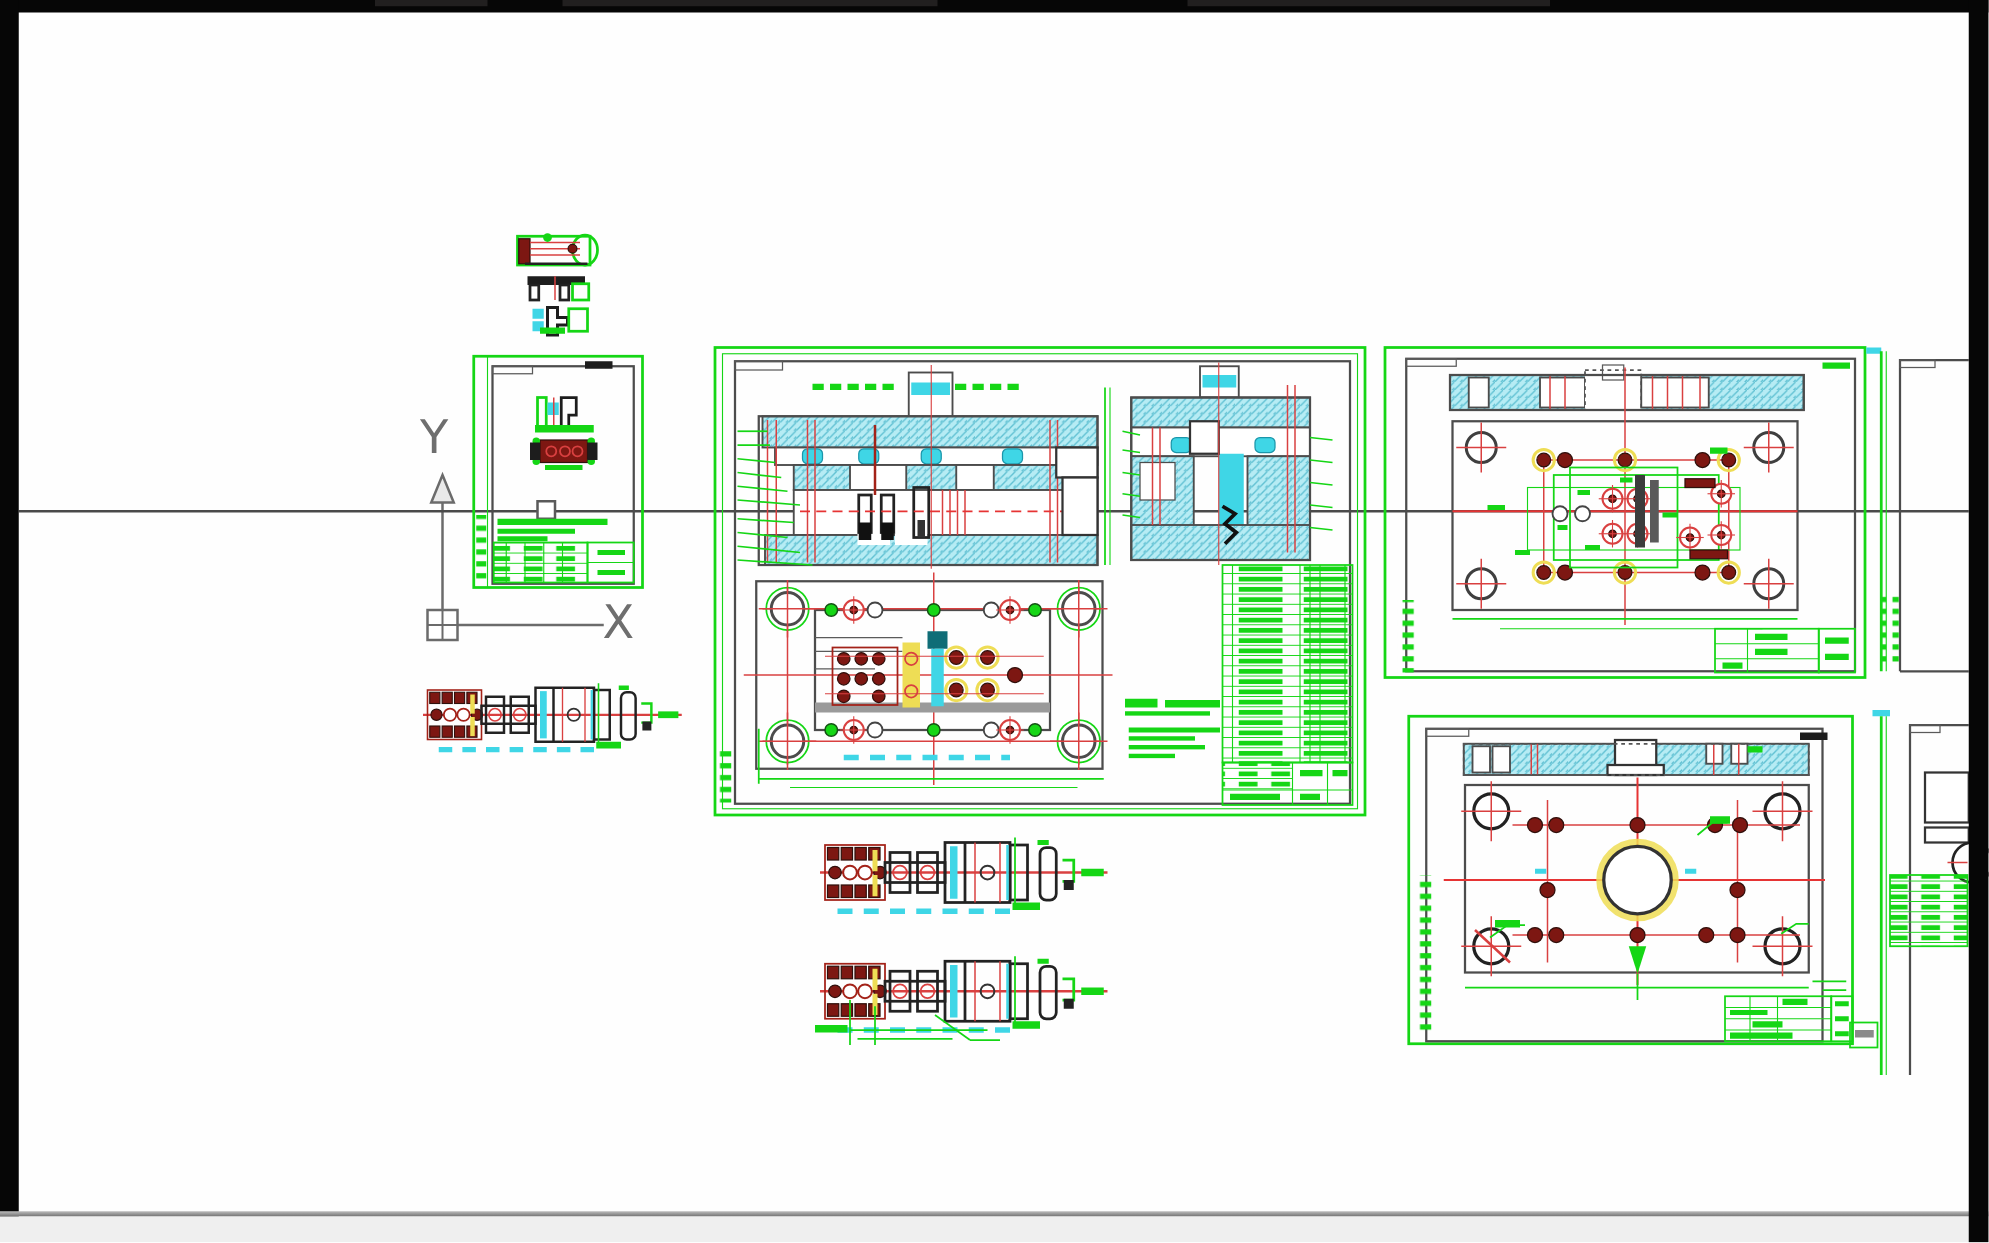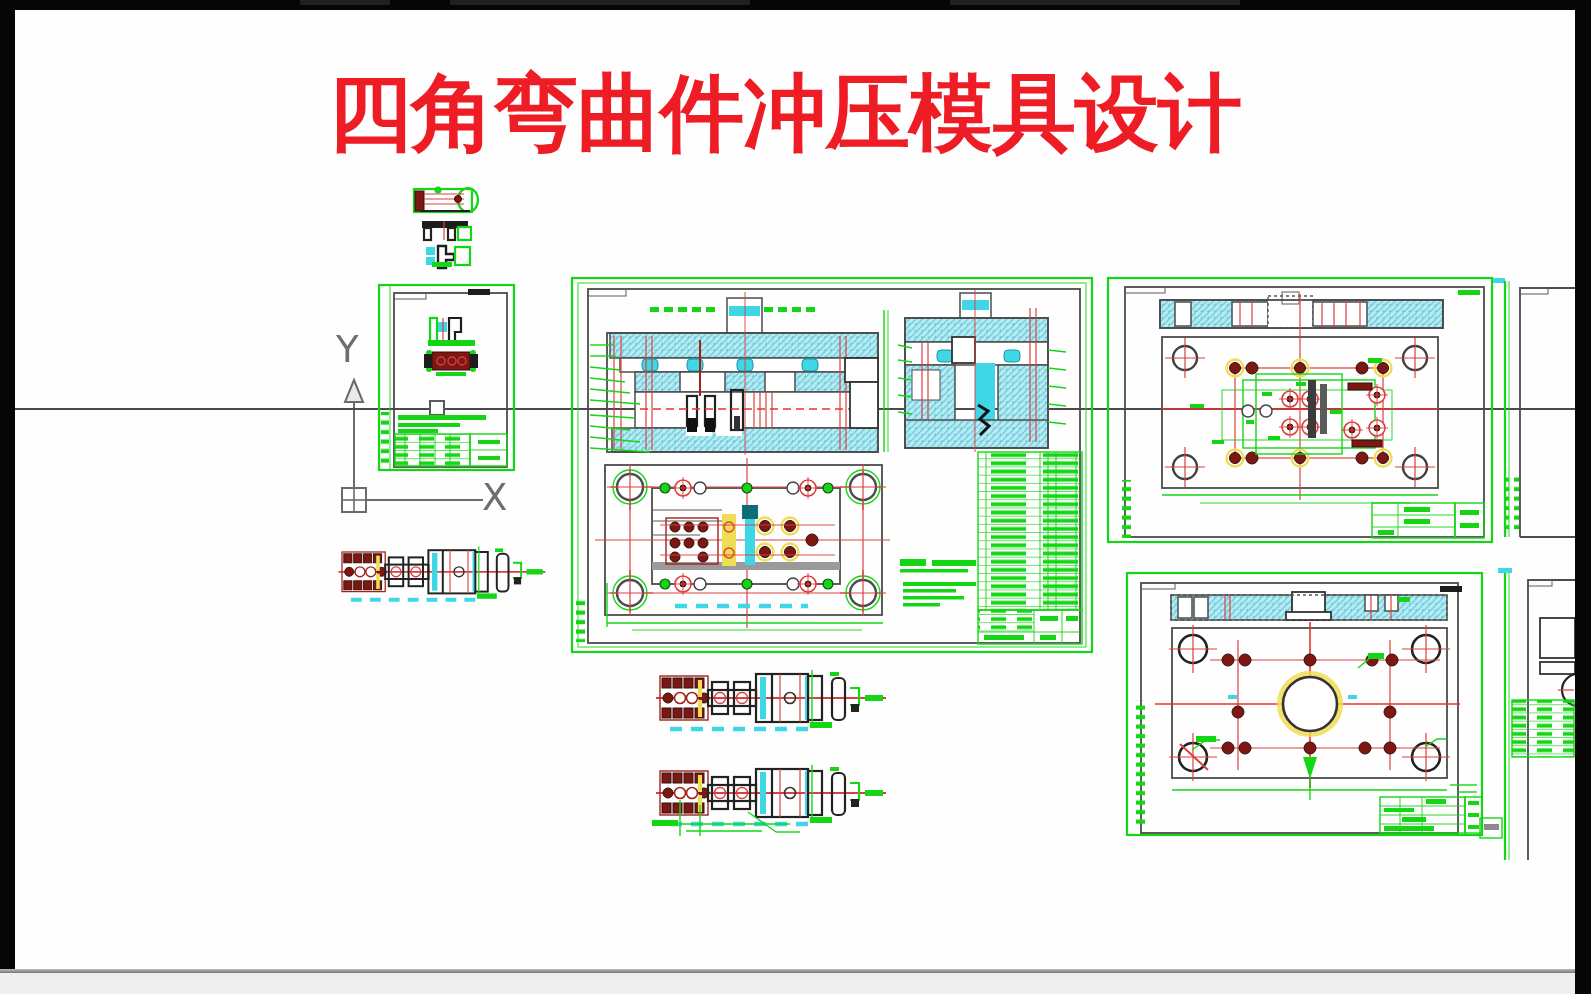--- a/index.html
+++ b/index.html
@@ -38,21 +38,20 @@
   .dashc{stroke:var(--cyanb);stroke-width:4.5;stroke-dasharray:12 9;fill:none}
   .grow{fill:url(#gr8)} .grown{fill:url(#gr8n)} .gvc{fill:url(#gvc)}
   .ylwf{fill:var(--ylw);stroke:none}
   .cyf{fill:var(--cyanb);stroke:none}
 </style>
 </head>
 <body>
 
 <div id="stage">
 
-  <div class="abs" id="drawing-title">四角弯曲件冲压模具设计</div>
 
   <div class="abs axis-label" id="ucs-y">Y</div>
   <div class="abs axis-label" id="ucs-x">X</div>
 
   <svg width="1591" height="994" viewBox="0 0 1591 994">
     <defs>
       <pattern id="ht" width="6.5" height="6.5" patternUnits="userSpaceOnUse">
         <rect width="6.5" height="6.5" fill="var(--cyan)"></rect>
         <path d="M-1,7.5 L7.5,-1 M2,9.5 L9.5,2" stroke="var(--cyan-line)" stroke-width="1.1"></path>
       </pattern>

